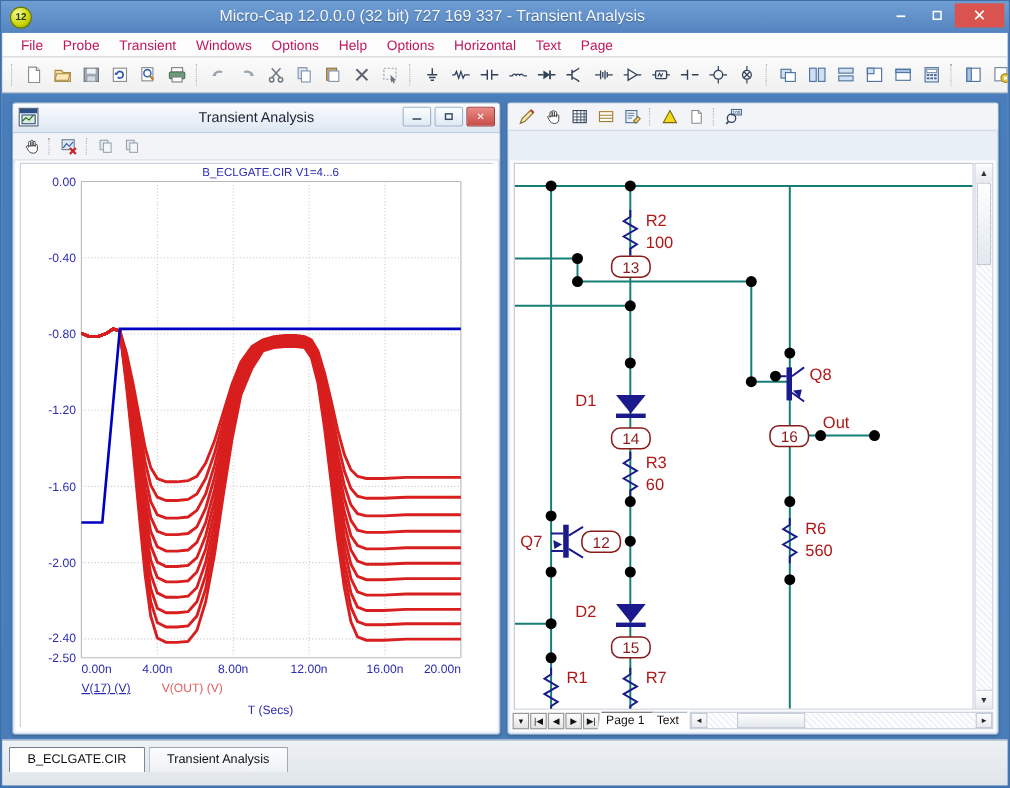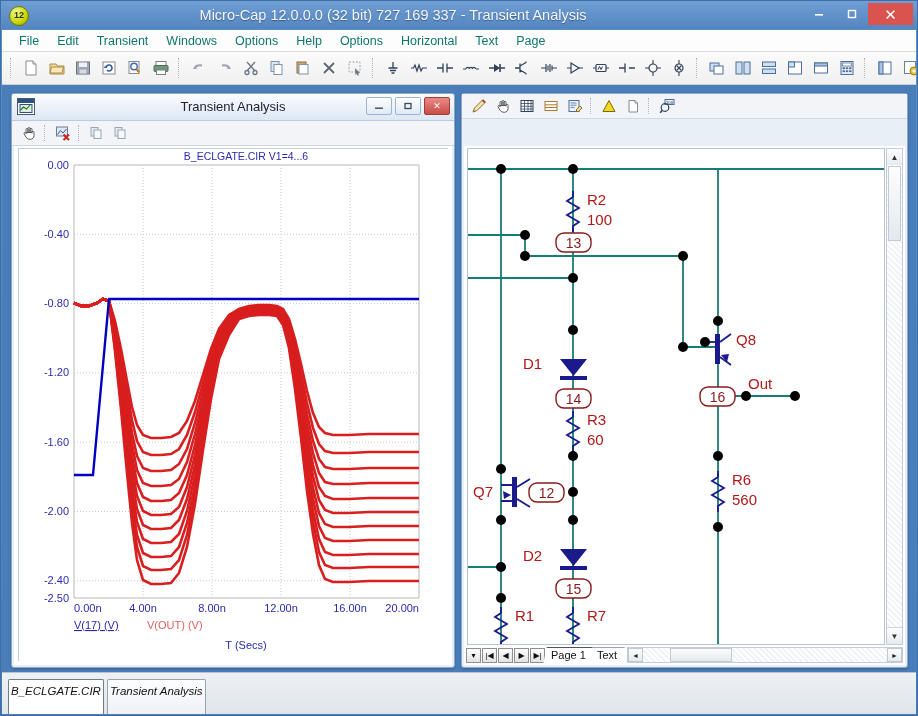--- a/index.html
+++ b/index.html
@@ -40,21 +40,21 @@
   .win-btn.close{background:#d9534f;width:45px;color:#fff;font-size:15px;}
   .win-btn svg{display:block;}
 
   
   .menubar{
     position:absolute;left:1px;top:29px;width:914px;height:22px;
     background:#fdfdfd;border-bottom:1px solid #dcdcdc;
     display:flex;align-items:center;padding-left:8px;box-sizing:border-box;
   }
   .menu-item{
-    font-size:12.5px;color:#0f766e;padding:2px 9px;cursor:default;
+    font-size:12.5px;color:#be185d;padding:2px 9px;cursor:default;
   }
 
   
   .toolbar{
     position:absolute;left:1px;top:51px;width:914px;height:33px;
     background:linear-gradient(#fbfbfb,#f0f0f0);
     border-bottom:1px solid #cfcfcf;
     display:flex;align-items:center;padding-left:4px;box-sizing:border-box;
     overflow:hidden;
   }
@@ -170,23 +170,23 @@
   }
 
   
   .tabbar{
     position:absolute;left:1px;bottom:1px;width:914px;height:42px;
     background:linear-gradient(#eef1f4,#dfe5ea);
     border-top:1px solid #bac3cc;box-sizing:border-box;
   }
   .tabstrip{position:absolute;left:6px;top:6px;display:flex;align-items:flex-end;}
   .wtab{
-    height:35px;line-height:22px;padding:0 2px;font-size:11.5px;color:#111;
+    height:23px;line-height:22px;padding:0 16px;font-size:11.5px;color:#111;
     border:1px solid #9aa4b0;border-bottom:none;border-radius:2px 2px 0 0;
-    background:linear-gradient(#fcfdfe,#eef1f5);margin-right:3px;box-sizing:border-box;font-style:italic;
+    background:linear-gradient(#fcfdfe,#eef1f5);margin-right:3px;box-sizing:border-box;
   }
   .wtab.active{background:#ffffff;border-color:#6f7c8a;}
 
   text{font-family:"Liberation Sans",sans-serif;}
 </style>
 </head>
 <body>
 
 <div class="app">
 
@@ -203,21 +203,21 @@
         <svg width="12" height="12" viewBox="0 0 12 12">
             <rect x="2.5" y="2.5" width="7" height="7" fill="none" stroke="#fff" stroke-width="1.4"></rect>
           </svg>
       </div>
       <div class="win-btn close">✕</div>
     </div>
   </div>
 
   <div class="menubar">
     <div class="menu-item">File</div>
-    <div class="menu-item">Edit</div>
+    <div class="menu-item">Probe</div>
     <div class="menu-item">Transient</div>
     <div class="menu-item">Windows</div>
     <div class="menu-item">Options</div>
     <div class="menu-item">Help</div>
     <div class="menu-item">Options</div>
     <div class="menu-item">Horizontal</div>
     <div class="menu-item">Text</div>
     <div class="menu-item">Page</div>
   </div>
 

